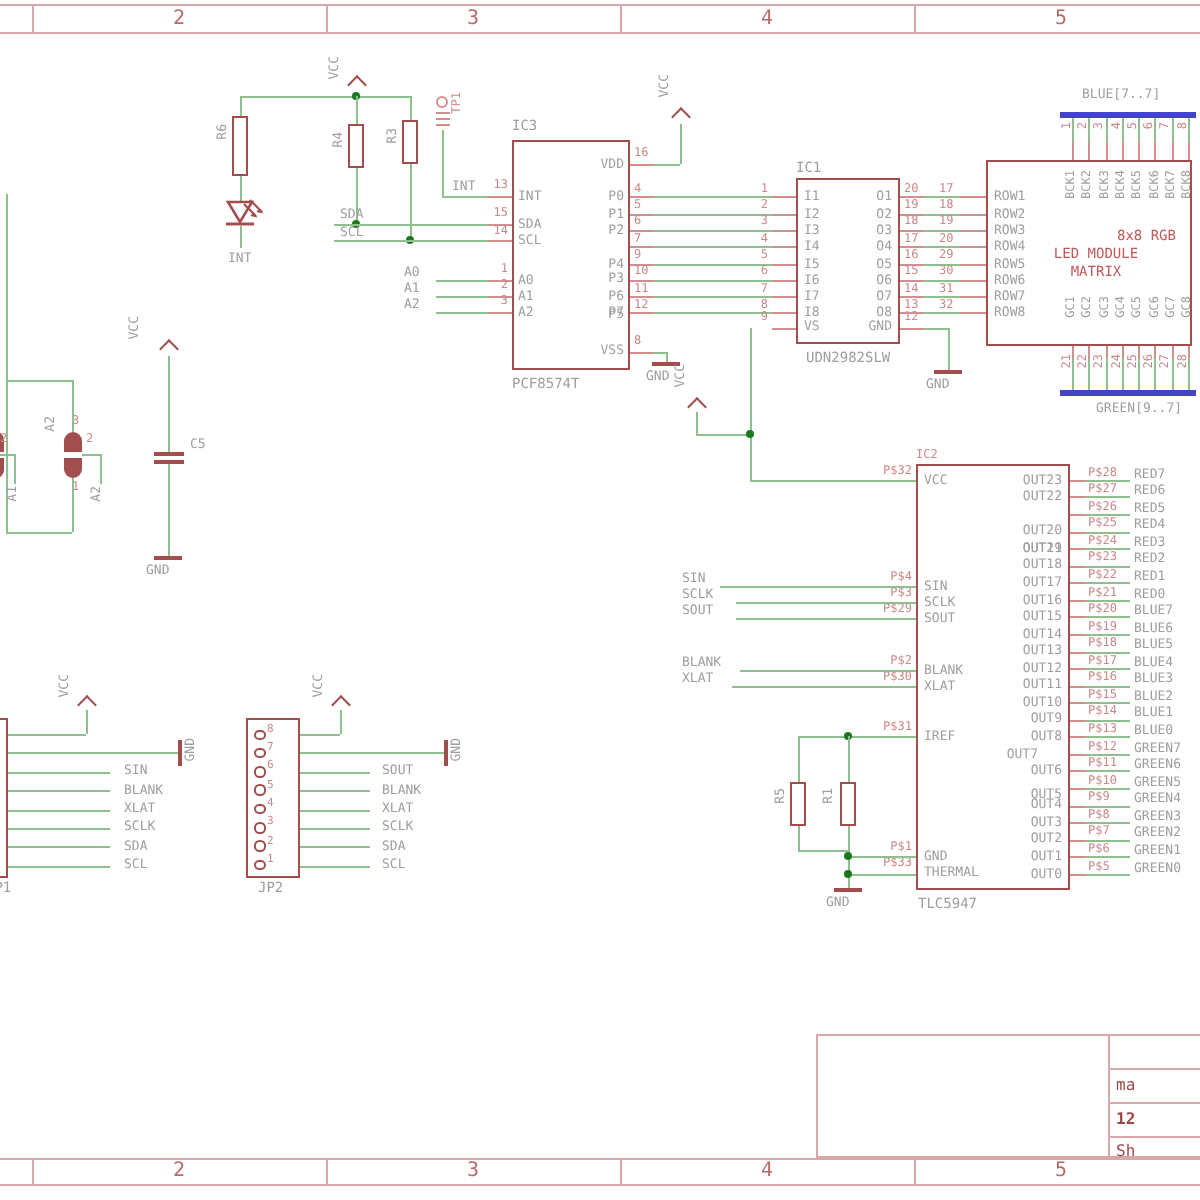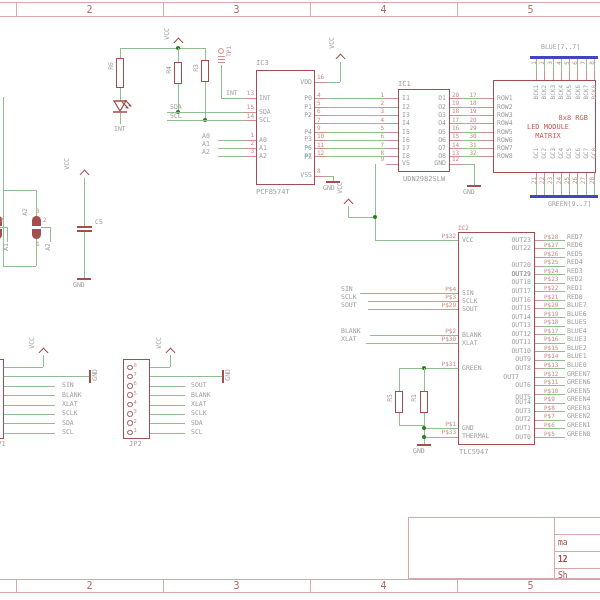--- a/index.html
+++ b/index.html
@@ -609,21 +609,21 @@
 <div class="box" style="left:458px;top:232px;width:77px;height:213px"></div>
 <div class="tn t7" style="left:458px;top:225px">IC2</div>
 <div class="t t7" style="left:459px;top:449px">TLC5947</div>
 
 <div class="t" style="left:462px;top:237px">VCC</div>
 <div class="t" style="left:462px;top:290px">SIN</div>
 <div class="t" style="left:462px;top:298px">SCLK</div>
 <div class="t" style="left:462px;top:306px">SOUT</div>
 <div class="t" style="left:462px;top:332px">BLANK</div>
 <div class="t" style="left:462px;top:340px">XLAT</div>
-<div class="t" style="left:462px;top:365px">GREEN</div>
+<div class="t" style="left:462px;top:365px">IREF</div>
 <div class="t" style="left:462px;top:425px">GND</div>
 <div class="t" style="left:462px;top:433px">THERMAL</div>
 
 <div class="tn" style="left:426px;top:233px;width:30px;text-align:right">P$32</div>
 <div class="tn" style="left:426px;top:286px;width:30px;text-align:right">P$4</div>
 <div class="tn" style="left:426px;top:294px;width:30px;text-align:right">P$3</div>
 <div class="tn" style="left:426px;top:302px;width:30px;text-align:right">P$29</div>
 <div class="tn" style="left:426px;top:328px;width:30px;text-align:right">P$2</div>
 <div class="tn" style="left:426px;top:336px;width:30px;text-align:right">P$30</div>
 <div class="tn" style="left:426px;top:361px;width:30px;text-align:right">P$31</div>

